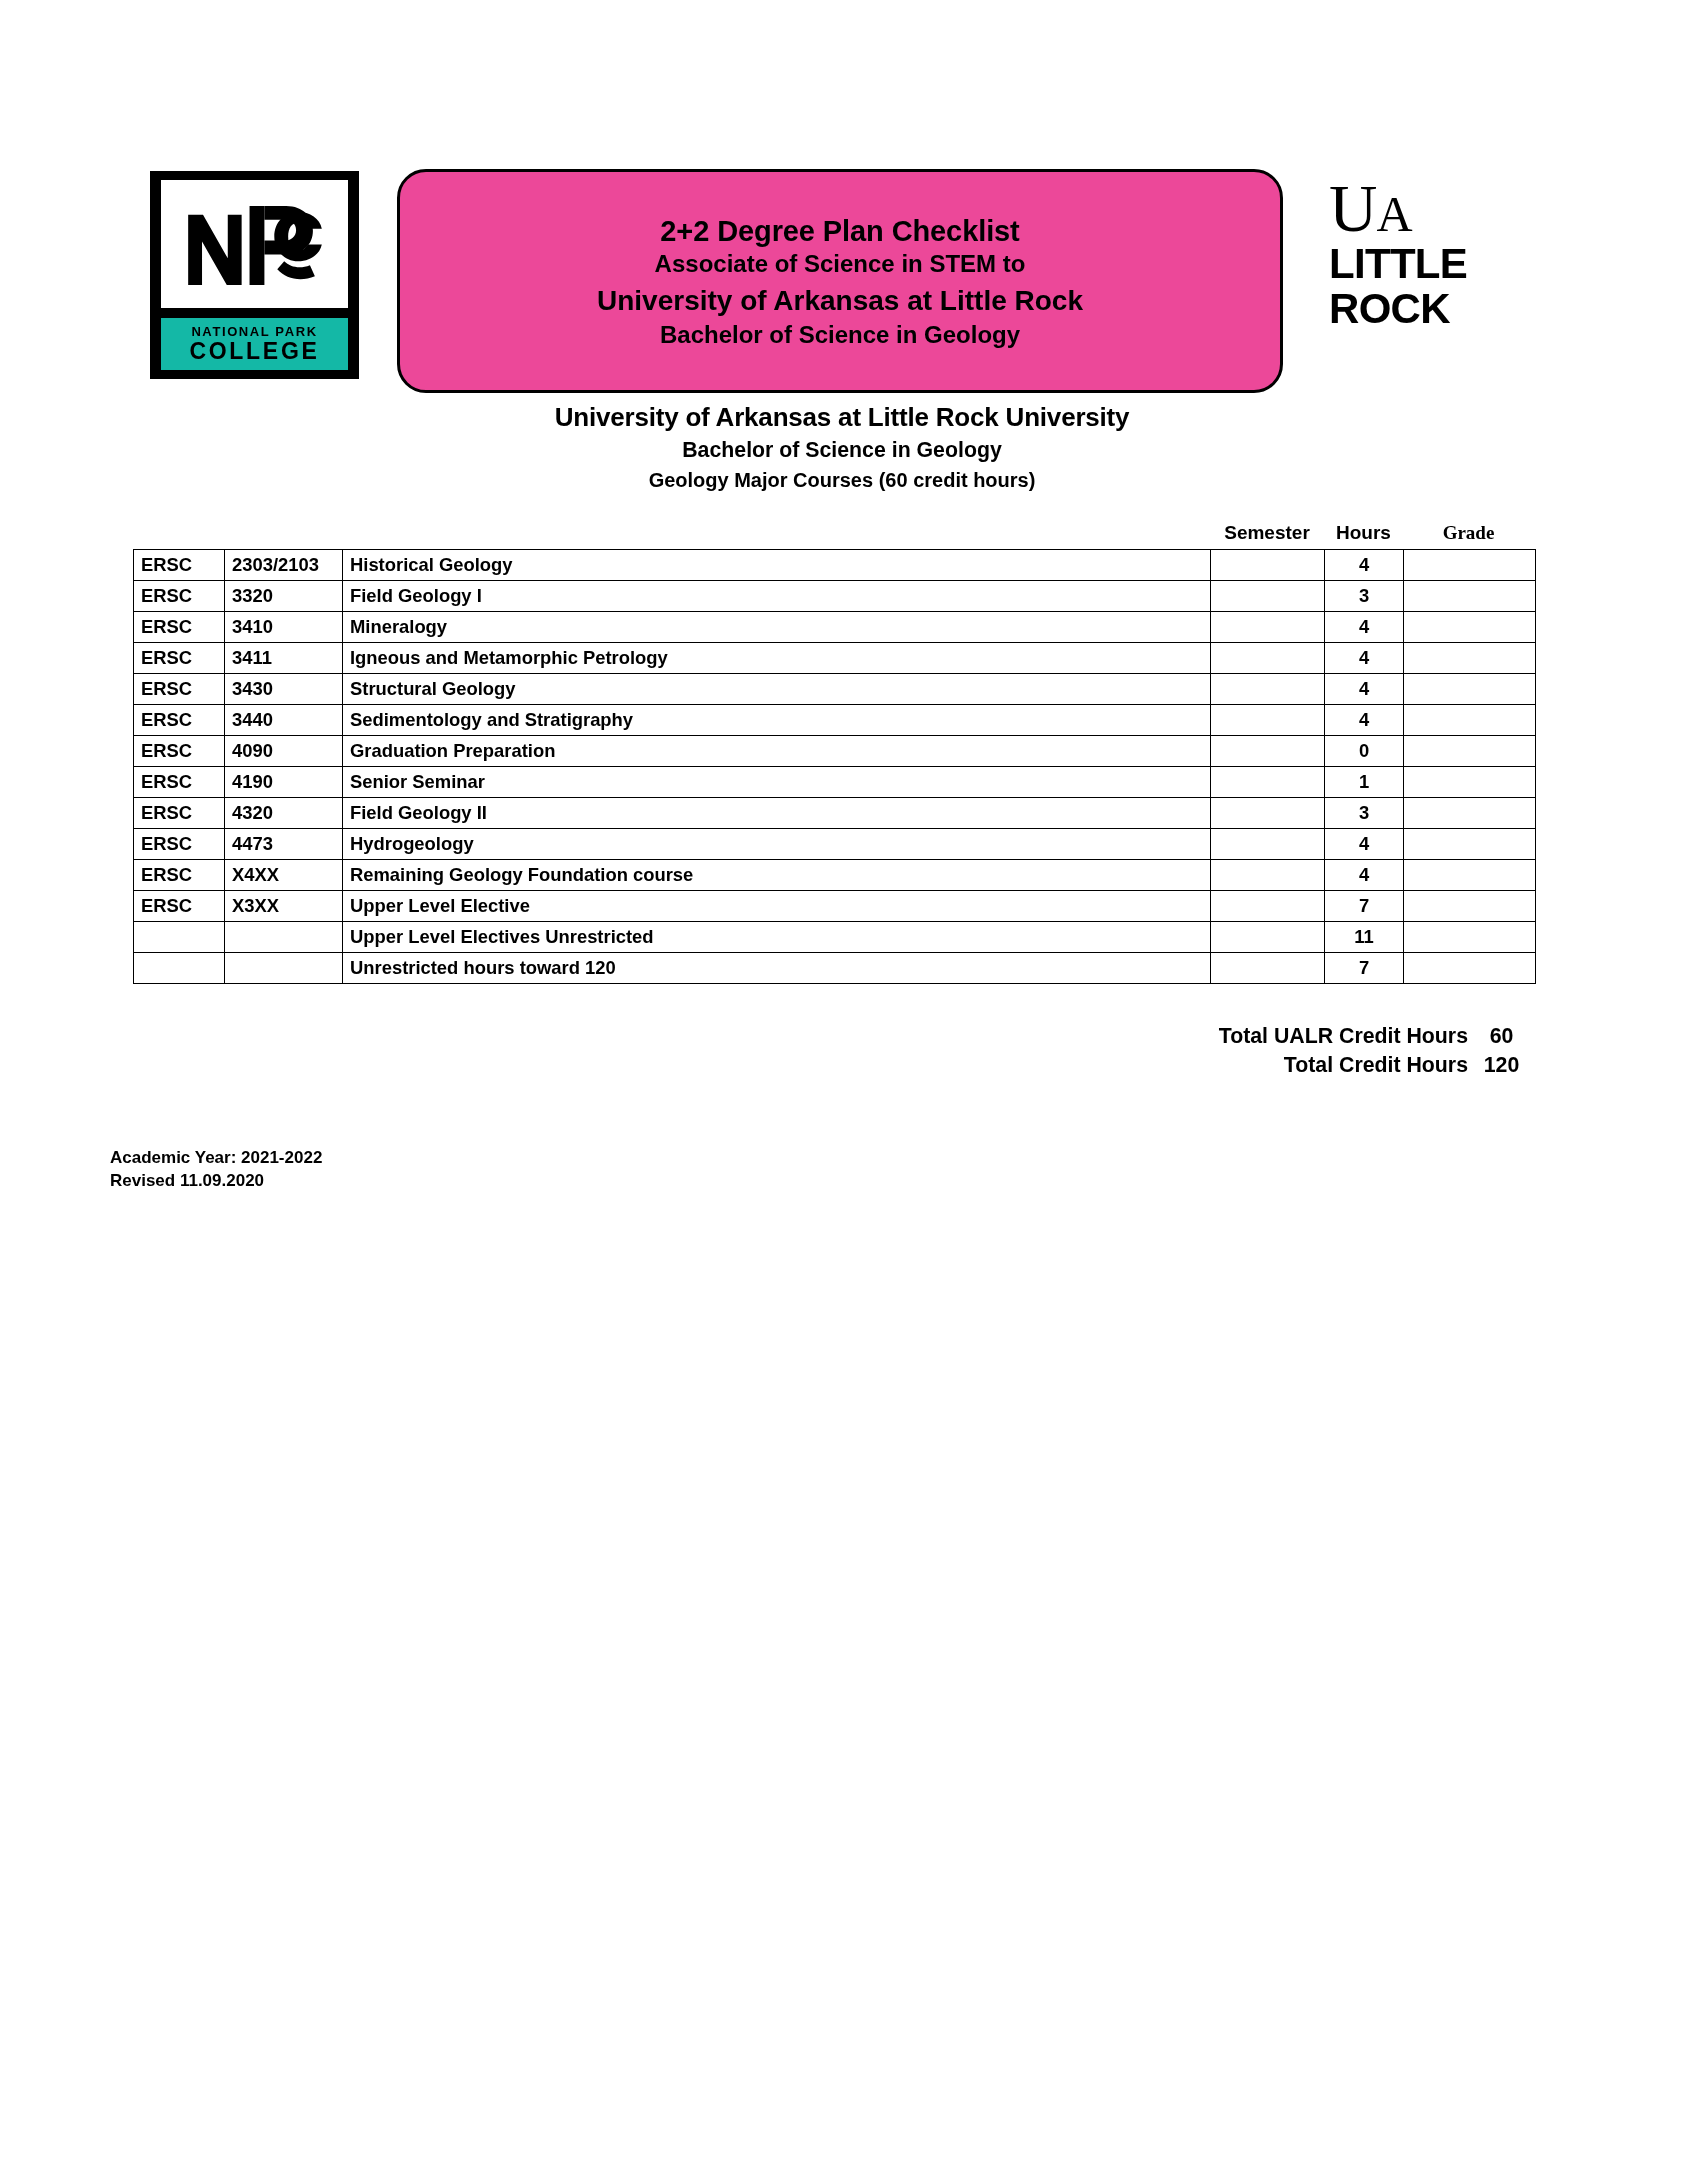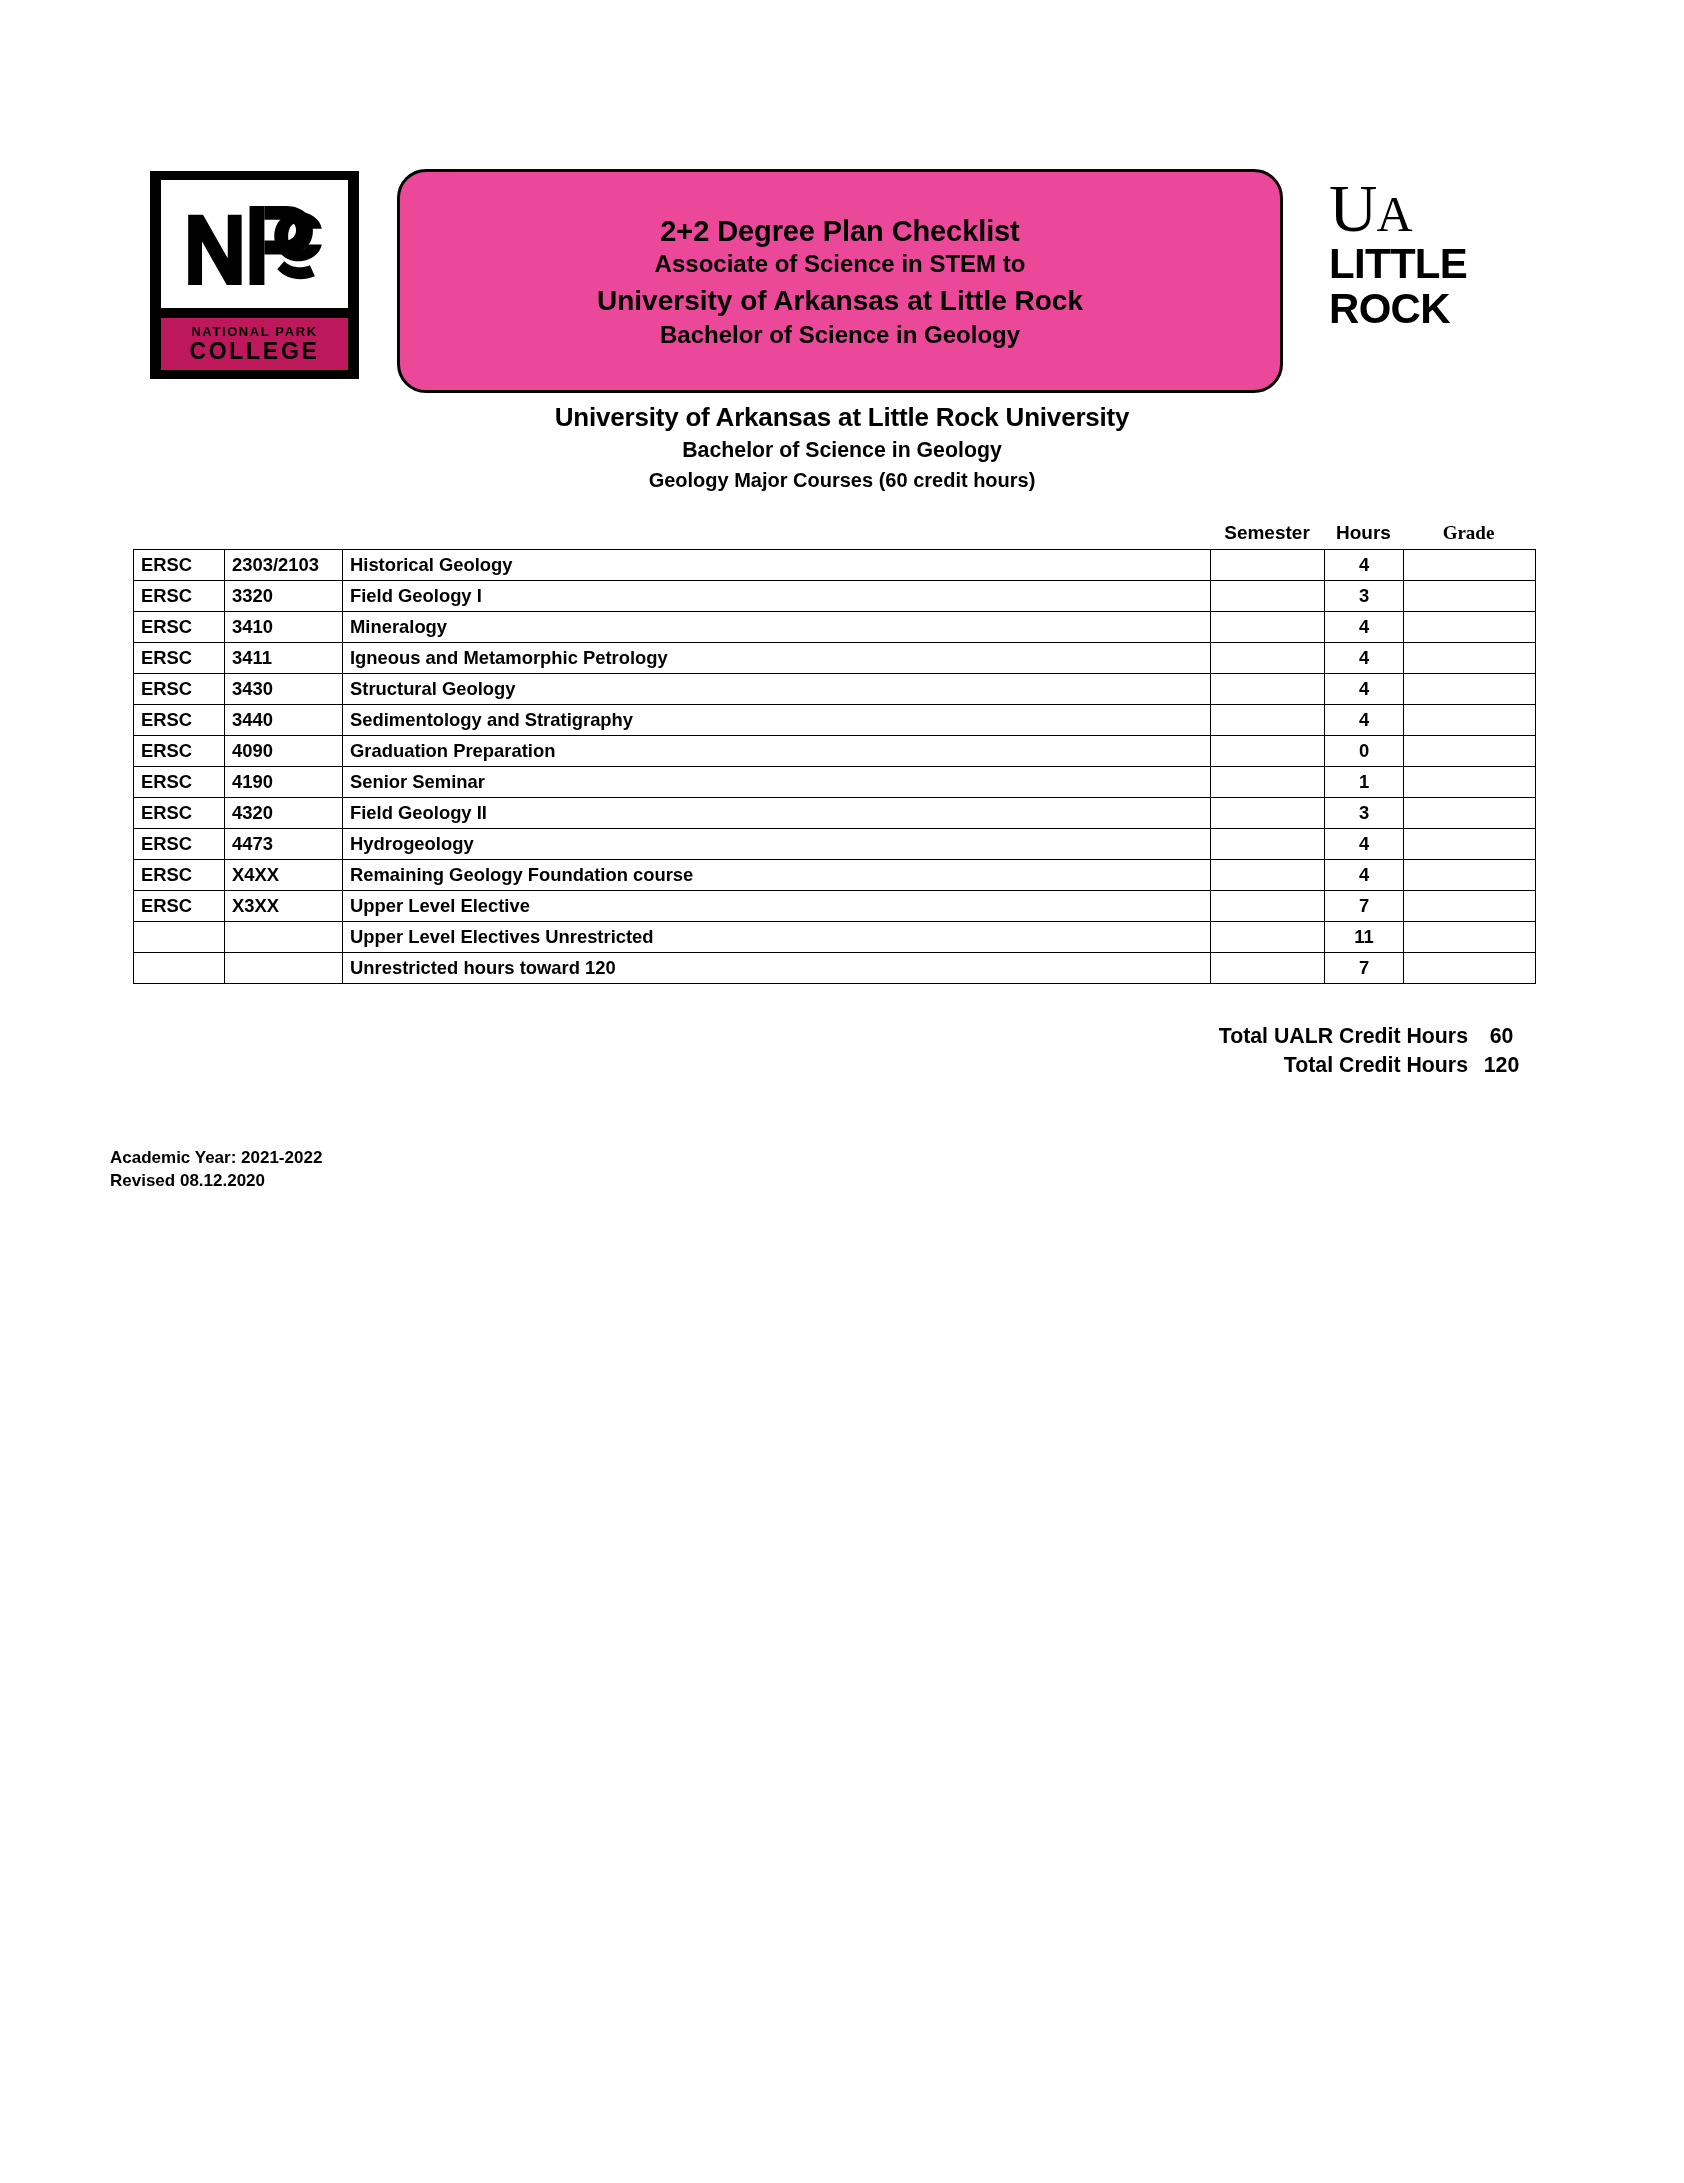--- a/index.html
+++ b/index.html
@@ -43,21 +43,21 @@
     display: flex;
     align-items: center;
     justify-content: center;
     box-sizing: border-box;
   }
   #npc-mark svg { display:block; }
   #npc-wordmark {
     margin-top: 10px;
     width: 100%;
     height: 52px;
-    background: #be185d;
+    background: #14b8a6;
     display: flex;
     flex-direction: column;
     align-items: center;
     justify-content: center;
     box-sizing: border-box;
   }
   .npc-line1 {
     font-size: 13px;
     font-weight: bold;
     letter-spacing: 1.6px;
@@ -437,15 +437,15 @@
       <div class="total-value">60</div>
     </div>
     <div class="total-row">
       <div class="total-label">Total Credit Hours</div>
       <div class="total-value">120</div>
     </div>
   </div>
 
 <div id="footer">
   <div>Academic Year: 2021-2022</div>
-  <div>Revised 08.12.2020</div>
+  <div>Revised 11.09.2020</div>
 </div>
 
 
 </body></html>

